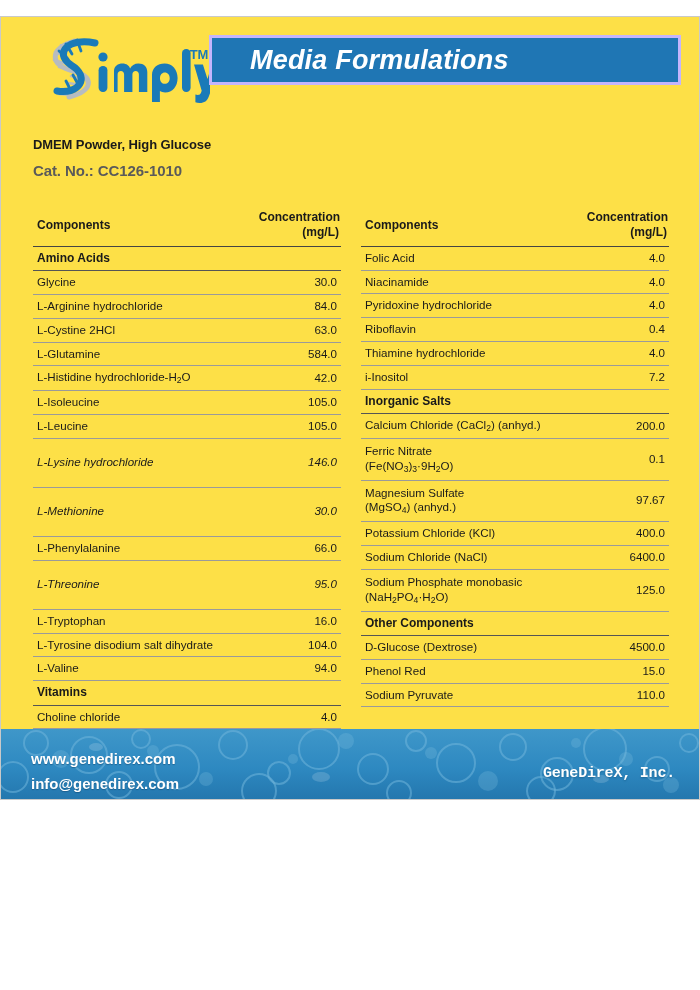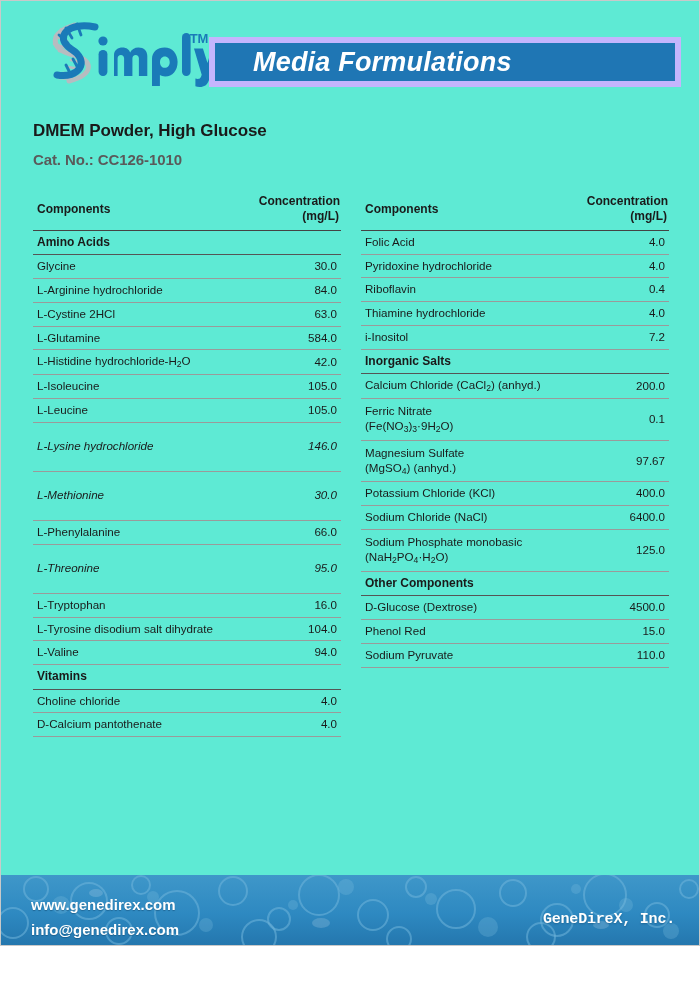--- a/index.html
+++ b/index.html
@@ -8,23 +8,23 @@
     padding: 0;
     background: #ffffff;
   }
   body {
     font-family: "Liberation Sans", sans-serif;
     -webkit-font-smoothing: antialiased;
   }
   .page {
     position: relative;
     width: 700px;
-    height: 946px;
-    margin: 0 auto;
-    background: #5eead4;
+    height: 784px;
+    margin: 16px auto;
+    background: #fde047;
     border: 1px solid #c9c9c9;
     box-sizing: border-box;
     overflow: hidden;
   }
 
   
   .header {
     position: absolute;
     left: 0; top: 0;
     width: 700px;
@@ -43,25 +43,25 @@
     right: 2px;
     top: 12px;
     font-size: 13px;
     font-weight: bold;
     color: #1a7ab8;
     letter-spacing: -0.3px;
   }
   .banner {
     position: absolute;
     left: 208px;
-    top: 36px;
+    top: 18px;
     width: 472px;
     height: 50px;
     background: #1f76b4;
-    border: 6px solid #c4b5fd;
+    border: 3px solid #c4b5fd;
     box-sizing: border-box;
     display: flex;
     align-items: center;
   }
   .banner-title {
     color: #ffffff;
     font-size: 27px;
     font-style: italic;
     font-weight: bold;
     letter-spacing: 0.2px;
@@ -69,21 +69,21 @@
   }
 
   
   .title-block {
     position: absolute;
     left: 32px;
     top: 120px;
     width: 500px;
   }
   .doc-title {
-    font-size: 17px;
+    font-size: 13px;
     font-weight: bold;
     color: #1a1a1a;
     letter-spacing: -0.1px;
     margin: 0;
   }
   .doc-catno {
     font-size: 15px;
     font-weight: bold;
     color: #5a5a5a;
     margin: 10px 0 0 0;
@@ -384,20 +384,26 @@
         <thead>
           <tr>
             <th class="hd-name">Components</th>
             <th class="hd-val">Concentration (mg/L)</th>
           </tr>
         </thead>
         <tbody>
             <tr class="item-row">
               <td class="name">
                 <span class="name-line">Folic Acid</span>
+              </td>
+              <td class="val">4.0</td>
+            </tr>
+            <tr class="item-row">
+              <td class="name">
+                <span class="name-line">Niacinamide</span>
               </td>
               <td class="val">4.0</td>
             </tr>
             <tr class="item-row">
               <td class="name">
                 <span class="name-line">Pyridoxine hydrochloride</span>
               </td>
               <td class="val">4.0</td>
             </tr>
             <tr class="item-row">

